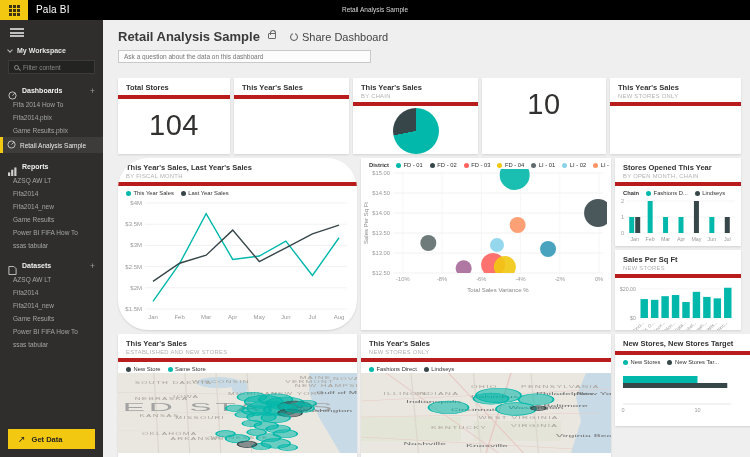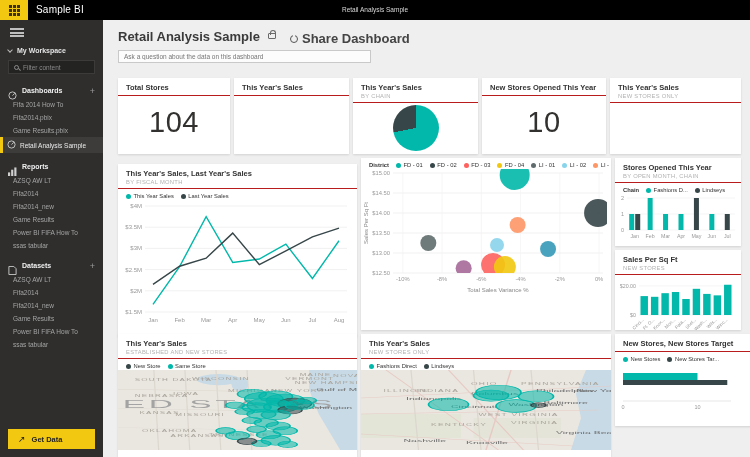--- a/index.html
+++ b/index.html
@@ -44,27 +44,27 @@
   #main-title { position:absolute; left:118px; top:29px; font-size:13px; font-weight:bold; color:#3A3A3A; z-index:2; }
   .icon-lock { position:absolute; left:268px; top:33px; width:8px; height:6px; border:1px solid #6a6a6a;
     border-radius:1px; z-index:2; }
   .icon-lock::before { content:""; position:absolute; left:1.2px; top:-4px; width:3.6px; height:3.6px;
     border:1px solid #6a6a6a; border-bottom:none; border-radius:3px 3px 0 0; }
   #share-btn { position:absolute; left:290px; top:31px; display:flex; align-items:center; gap:4px;
     cursor:pointer; z-index:2; }
   .icon-share { width:8px; height:8px; border:1.2px solid #555; border-radius:50%; position:relative; }
   .icon-share::after { content:""; position:absolute; left:2px; top:-1px; width:2px; height:2px;
     background:#EFEFEF; }
-  #share-btn span { font-size:13px; color:#444; font-weight:bold; }
+  #share-btn span { font-size:11px; color:#444; font-weight:normal; }
   #qbox { position:absolute; left:118px; top:50px; width:253px; height:13px; background:#FCFCFC;
     border:1px solid #C9C9C9; font-size:6.5px; color:#9A9A9A; padding:0 5px;
     font-family:"Liberation Sans","DejaVu Sans",sans-serif; }
   
   .tile { position:absolute; background:#fff; box-shadow:0 1px 2px rgba(0,0,0,.12); cursor:pointer; overflow:hidden; }
-  .tile-head { padding:5px 0 3px 8px; border-bottom:1px solid #b91c1c; }
+  .tile-head { padding:5px 0 3px 8px; border-bottom:4px solid #b91c1c; }
   .tile-title { font-size:7.5px; font-weight:bold; color:#333; white-space:nowrap; overflow:hidden; }
   .tile-sub { font-size:5.8px; color:#B2B2B2; letter-spacing:.3px; margin-top:1px; text-transform:uppercase; white-space:nowrap; }
   .big-num { text-align:center; font-size:29px; font-weight:300; color:#323130; letter-spacing:.5px; }
   .legend { display:flex; align-items:center; gap:7px; padding:4px 8px 1px 8px; flex-wrap:nowrap; overflow:hidden; }
   .legend .li { display:flex; align-items:center; gap:2.5px; white-space:nowrap; }
   .legend .dot { width:5px; height:5px; border-radius:50%; flex:none; }
   .legend .lt { font-size:5.8px; color:#333; }
   .legend .pfx { font-size:5.8px; color:#333; font-weight:bold; margin-right:0; }
   .pie-wrap { display:flex; justify-content:center; align-items:center; height:50px; }
   .pie { width:46px; height:46px; border-radius:50%; }
@@ -78,21 +78,21 @@
       <i></i>
       <i></i>
       <i></i>
       <i></i>
       <i></i>
       <i></i>
       <i></i>
       <i></i>
       <i></i>
     </div>
-  <span id="app-name">Sample BI</span>
+  <span id="app-name">Pala BI</span>
   <span id="topbar-title">Retail Analysis Sample</span>
 </div>
 
 <div id="sidebar">
   <div id="hamburger"></div>
   <div class="ws-row">
     <span class="chev"></span>
     <span class="ws-label">My Workspace</span>
   </div>
   <div class="filter-box">
@@ -178,32 +178,29 @@
     <div class="tile" style="left: 353px; top: 78px; width: 125px; height: 76px;">
       <div class="tile-head">
         <div class="tile-title">This Year's Sales</div>
         <div class="tile-sub">BY CHAIN</div>
       </div>
       <div class="pie-wrap">
         <div class="pie" style="background: conic-gradient(rgb(1, 184, 170) 0deg, rgb(1, 184, 170) 72%, rgb(55, 70, 73) 72%, rgb(55, 70, 73) 100%);"></div>
       </div>
     </div>
     <div class="tile" style="left: 482px; top: 78px; width: 124px; height: 76px;">
-      <div class="tile-head">
-        <div class="tile-title">New Stores Opened This Year</div>
-      </div>
       <div class="big-num" style="line-height: 52px;">10</div>
     </div>
     <div class="tile" style="left: 610px; top: 78px; width: 131px; height: 76px;">
       <div class="tile-head">
         <div class="tile-title">This Year's Sales</div>
         <div class="tile-sub">NEW STORES ONLY</div>
       </div>
     </div>
-    <div class="tile" style="left: 118px; top: 164px; width: 239px; height: 172px;"><div class="tile-head">
+    <div class="tile" style="left: 118px; top: 158px; width: 239px; height: 172px; border-radius: 30px;"><div class="tile-head">
         <div class="tile-title">This Year's Sales, Last Year's Sales</div>
         <div class="tile-sub">BY FISCAL MONTH</div>
       </div><div class="legend">
         <span class="li">
           <span class="dot" style="background: rgb(1, 184, 170);"></span>
           <span class="lt">This Year Sales</span>
         </span>
         <span class="li">
           <span class="dot" style="background: rgb(55, 70, 73);"></span>
           <span class="lt">Last Year Sales</span>

